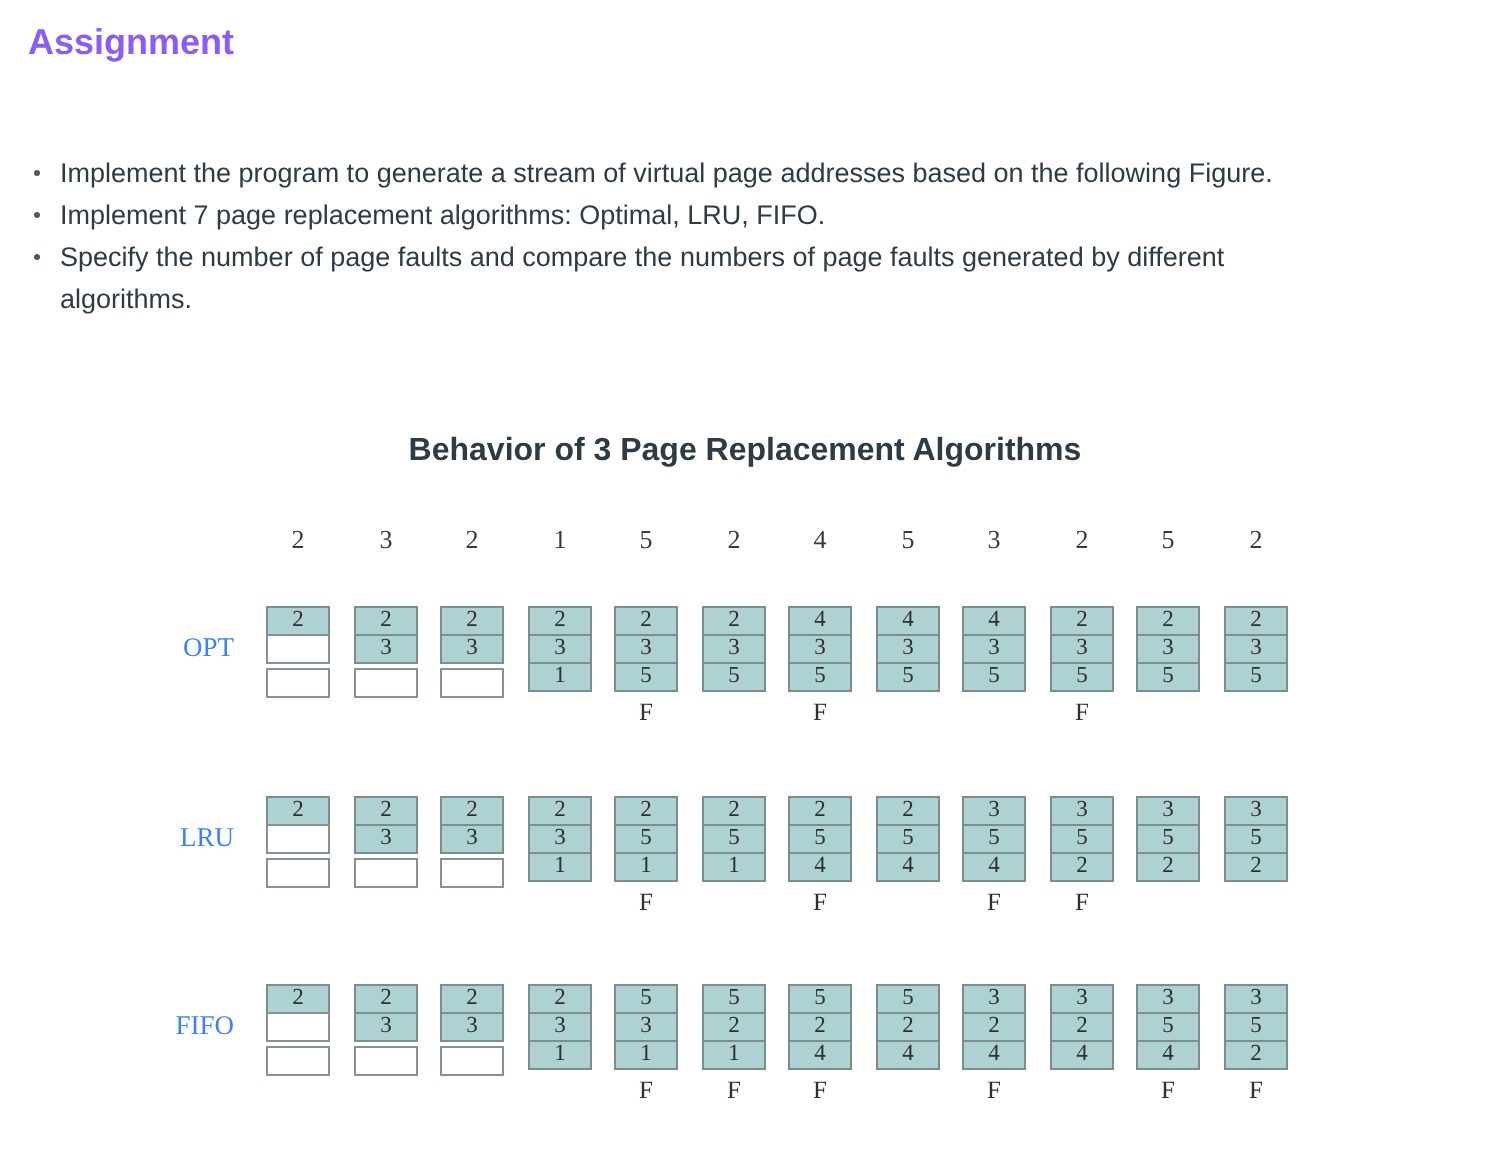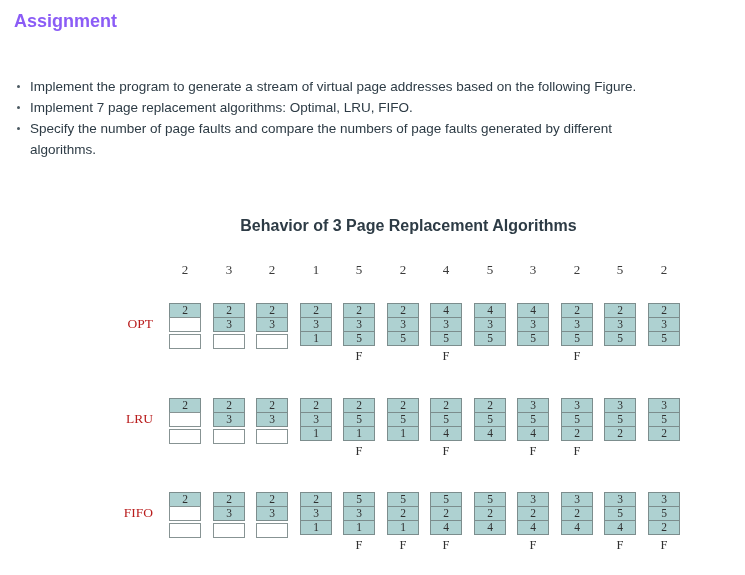--- a/index.html
+++ b/index.html
@@ -14,36 +14,36 @@
   }
   .task-list {
     position:absolute; left:14px; top:76px; width:624px;
     list-style:none; font-size:13.5px; line-height:21px; color:#2d3b45;
   }
   .task-list li { position:relative; padding-left:16px; }
   .task-list li::before {
     content:""; position:absolute; left:3px; top:9px;
     width:3px; height:3px; border-radius:50%; background:#4b5961;
   }
-  .figure { position:absolute; left:0; top:0; width:621px; height:575px;margin-left:36px; }
+  .figure { position:absolute; left:0; top:0; width:621px; height:575px; }
   .fig-title {
     position:absolute; left:0; top:217px; width:745px; text-align:center;
     font-size:16px; font-weight:700; color:#2d3b45;
   }
   .stream-label {
     position:absolute; left:14px; top:243px; width:103px; text-align:right;
     font-family:"Liberation Serif", serif; font-size:13.5px; line-height:17px; color:#3a3a3a;
   }
   .stream-num {
     position:absolute; top:262px; width:32px; text-align:center;
     font-family:"Liberation Serif", serif; font-size:13px; color:#3a3a3a;
   }
   .algo-label {
     position:absolute; left:14px; width:103px; text-align:right;
-    font-family:"Liberation Serif", serif; font-size:13.5px; color:#b91c1c;
+    font-family:"Liberation Serif", serif; font-size:13.5px; color:#3b82f6;
   }
   .frame-col { position:absolute; width:32px; }
   .cell {
     width:32px; height:15px; border:1px solid #879393; margin-top:-1px;
     background:#ffffff; text-align:center;
     font-family:"Liberation Serif", serif; font-size:11.5px; line-height:13px; color:#2f2f2f;
   }
   .cell:first-child { margin-top:0; }
   .cell.filled { background:var(--cell-fill, #aed1d1); border-color:#7c8d8d; }
   .cell.gap { margin-top:2px; }

